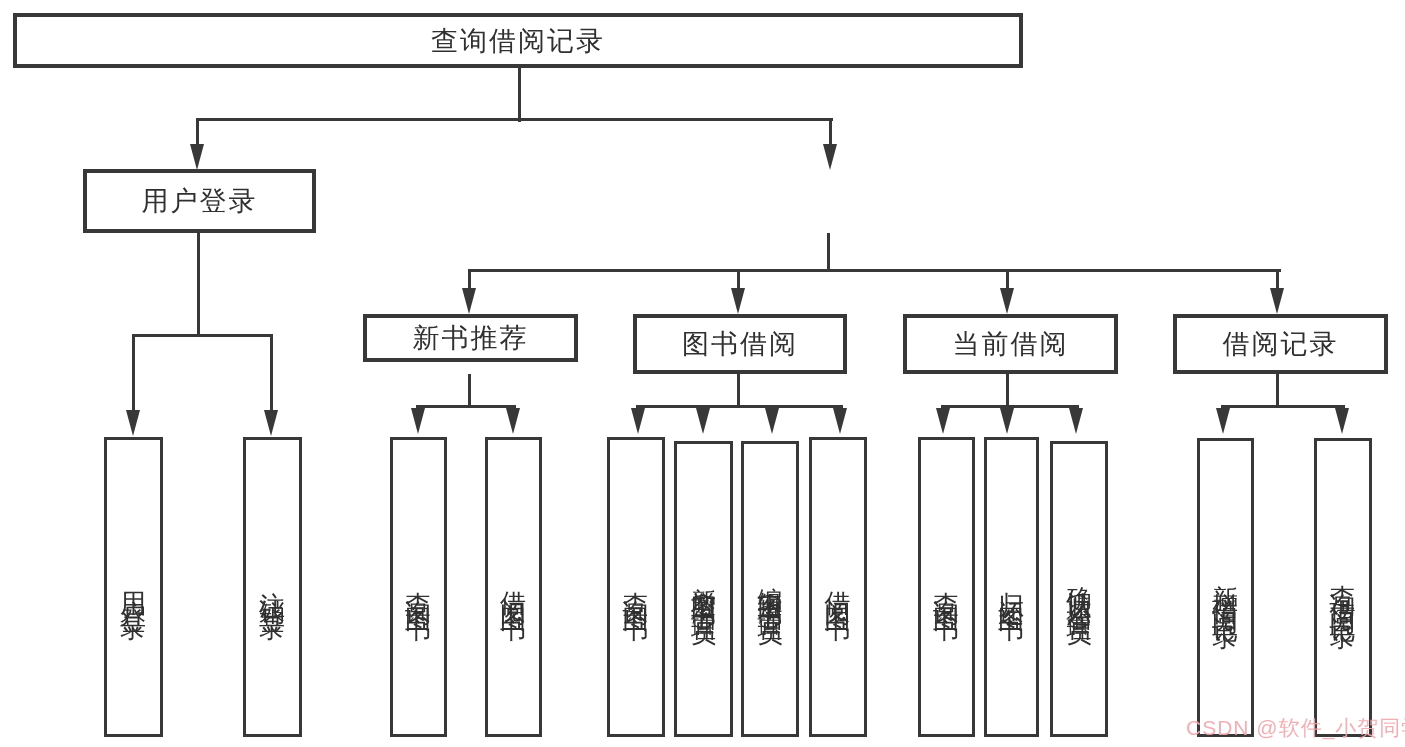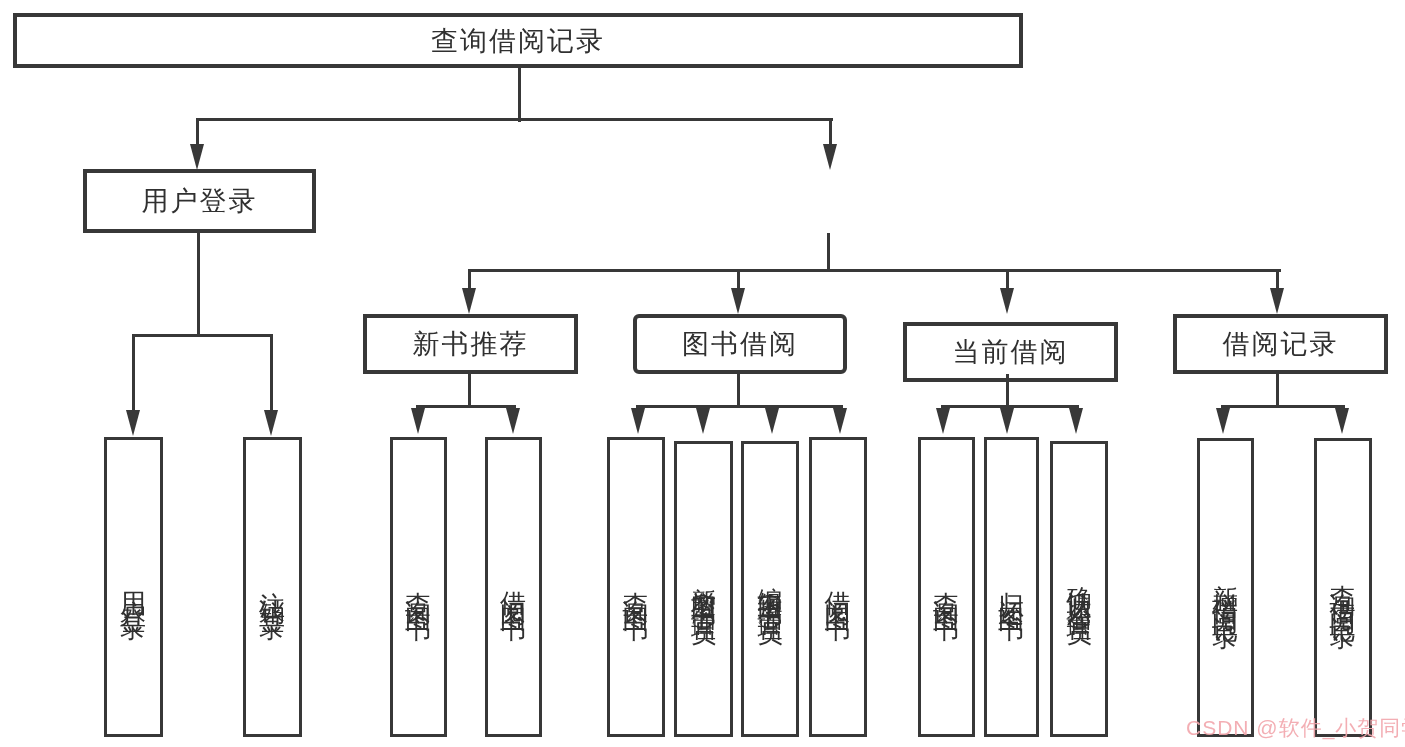--- a/index.html
+++ b/index.html
@@ -61,27 +61,27 @@
   <div class="line" style="left:468px; top:269px; width:813px; height:3px;"></div>
   <div class="line" style="left:468px; top:269px; width:3px; height:22px;"></div>
   <div class="line" style="left:737px; top:269px; width:3px; height:22px;"></div>
   <div class="line" style="left:1006px; top:269px; width:3px; height:22px;"></div>
   <div class="line" style="left:1276px; top:269px; width:3px; height:22px;"></div>
   <div class="arrow" style="left:462px; top:288px;"></div>
   <div class="arrow" style="left:731px; top:288px;"></div>
   <div class="arrow" style="left:1000px; top:288px;"></div>
   <div class="arrow" style="left:1270px; top:288px;"></div>
 
-  <div class="box" style="left:363px; top:314px; width:215px; height:60px;">
+  <div class="box" style="left:363px; top:314px; width:215px; height:48px;">
     <span>新书推荐</span>
   </div>
-  <div class="box" style="left:633px; top:314px; width:214px; height:60px;border-radius:6px;">
+  <div class="box" style="left:633px; top:314px; width:214px; height:60px;">
     <span>图书借阅</span>
   </div>
-  <div class="box" style="left:903px; top:314px; width:215px; height:60px;margin-top:8px;">
+  <div class="box" style="left:903px; top:314px; width:215px; height:60px;">
     <span>当前借阅</span>
   </div>
   <div class="box" style="left:1173px; top:314px; width:215px; height:60px;">
     <span>借阅记录</span>
   </div>
 
   <div class="line" style="left:468px; top:374px; width:3px; height:33px;"></div>
   <div class="line" style="left:416px; top:405px; width:100px; height:3px;"></div>
   <div class="arrow" style="left:411px; top:408px;"></div>
   <div class="arrow" style="left:506px; top:408px;"></div>

